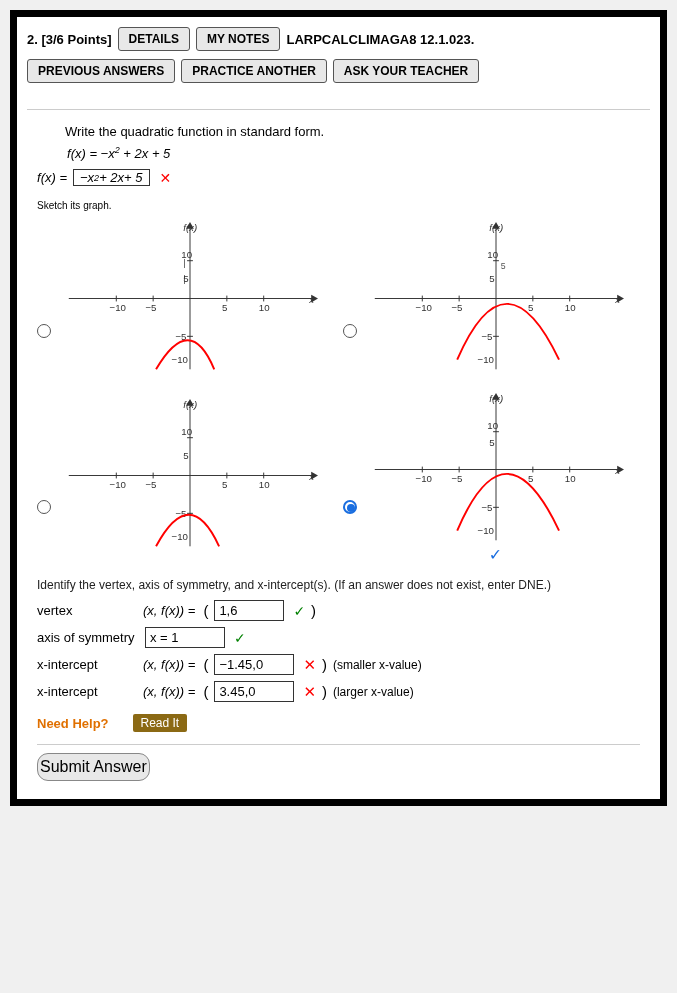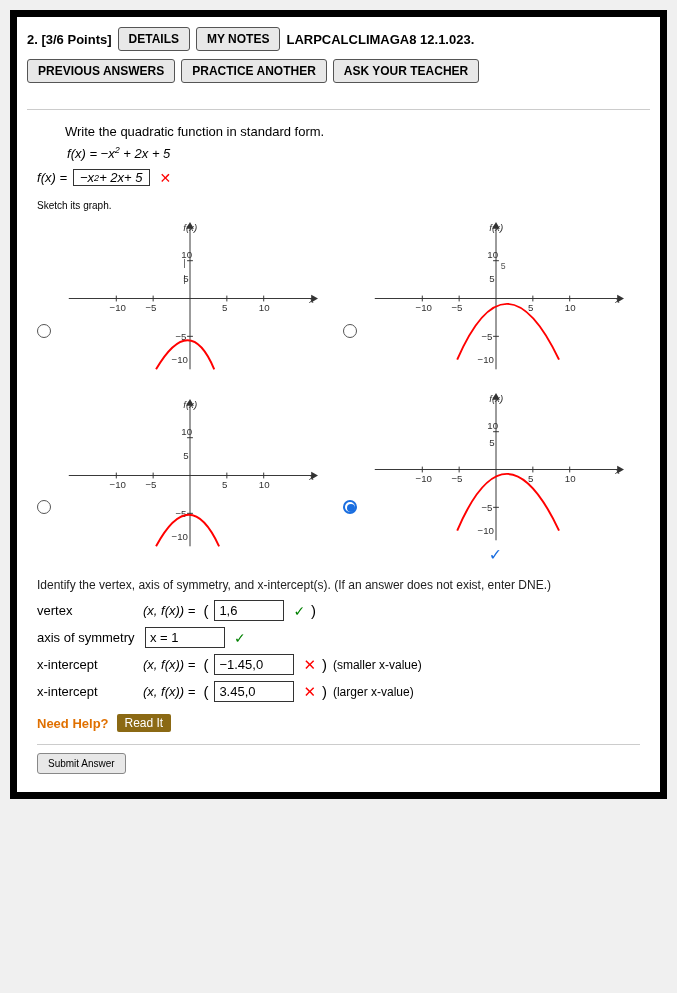--- a/index.html
+++ b/index.html
@@ -27,25 +27,25 @@
     .identify-section { font-size: 13px; margin-top: 4px; }
     .identify-text { font-size: 12px; margin-bottom: 8px; color: #222; }
     .identify-row { display: flex; align-items: center; gap: 6px; margin-bottom: 6px; }
     .id-label { width: 100px; font-size: 13px; }
     .id-eq { font-size: 13px; font-style: italic; margin-right: 2px; }
     .id-paren { font-size: 15px; }
     .id-input { border: 1px solid #333; padding: 2px 4px; font-size: 13px; width: 80px; }
     .id-check { color: green; font-size: 15px; margin-left: 3px; }
     .id-xmark { color: red; font-size: 15px; margin-left: 3px; }
     .id-suffix { font-size: 12px; }
-    .need-help { margin-top: 12px; margin-bottom: 12px; display: flex; align-items: center; gap: 8px; }
+    .need-help { margin-top: 12px; margin-bottom: 12px; display: flex; align-items: center; gap: 24px; }
     .need-help-label { color: #e07000; font-weight: bold; font-size: 13px; }
     .read-it-btn { background: #8B6914; color: white; border: none; padding: 2px 8px; font-size: 12px; cursor: pointer; border-radius: 2px; }
     .submit-row { margin-top: 8px; }
-    .submit-btn { border: 1px solid #888; background: #e8e8e8; padding: 4px 10px; font-size: 10px; cursor: pointer; border-radius: 3px; }
+    .submit-btn { border: 1px solid #888; background: #e8e8e8; padding: 4px 2px; font-size: 16px; cursor: pointer; border-radius: 11px; }
     .divider { border: none; border-top: 1px solid #ccc; margin: 6px 0; }
     sup { font-size: 9px; }
     .checkmark-green { color: green; font-size: 14px; }
   </style>
 </head>
 <body>
 
 <div class="page">
 
   <div class="top-bar">

